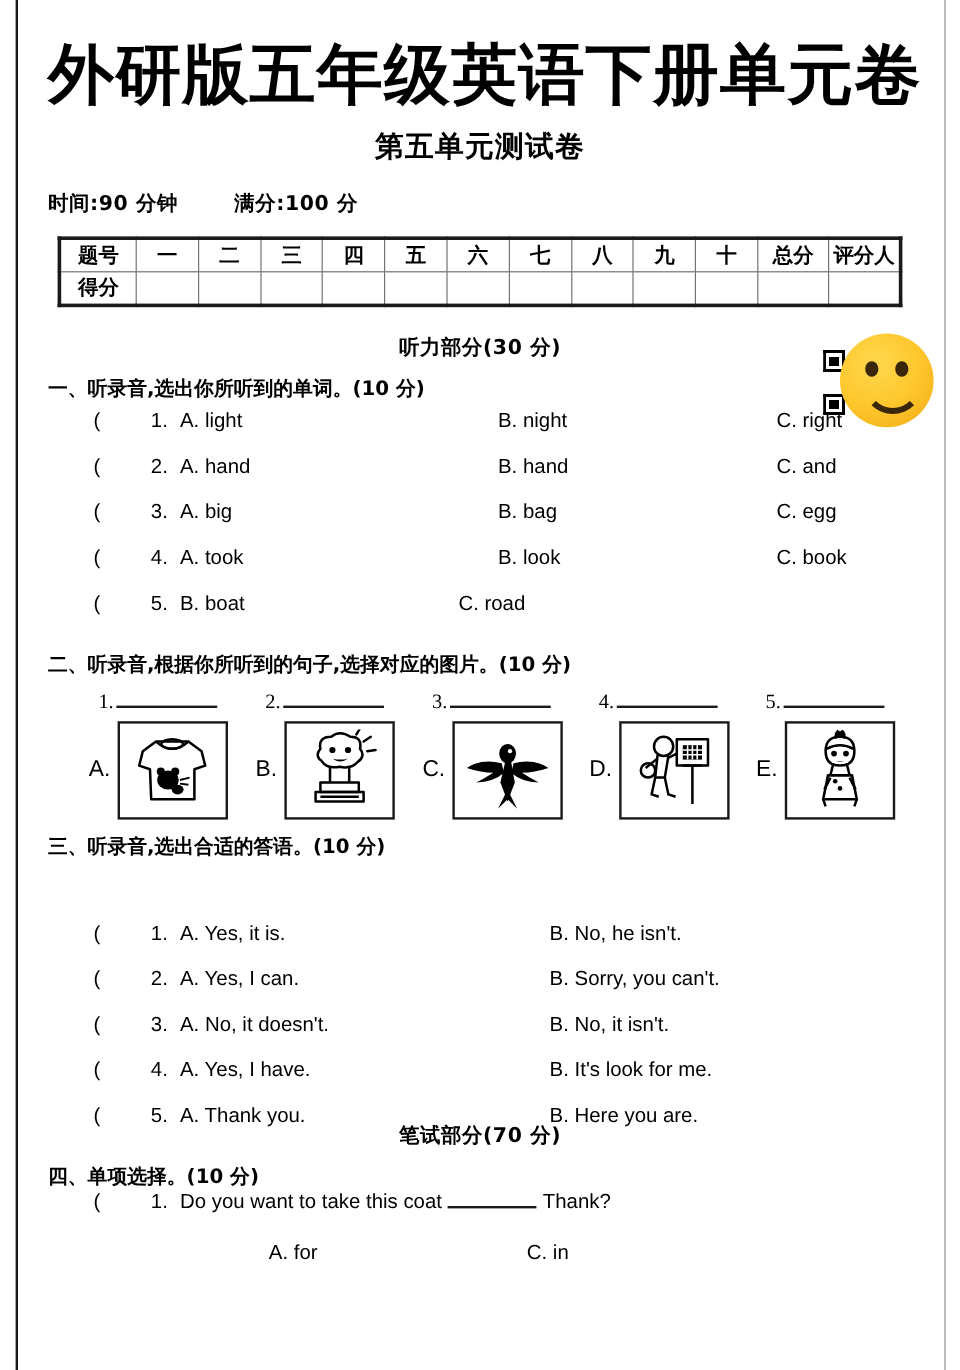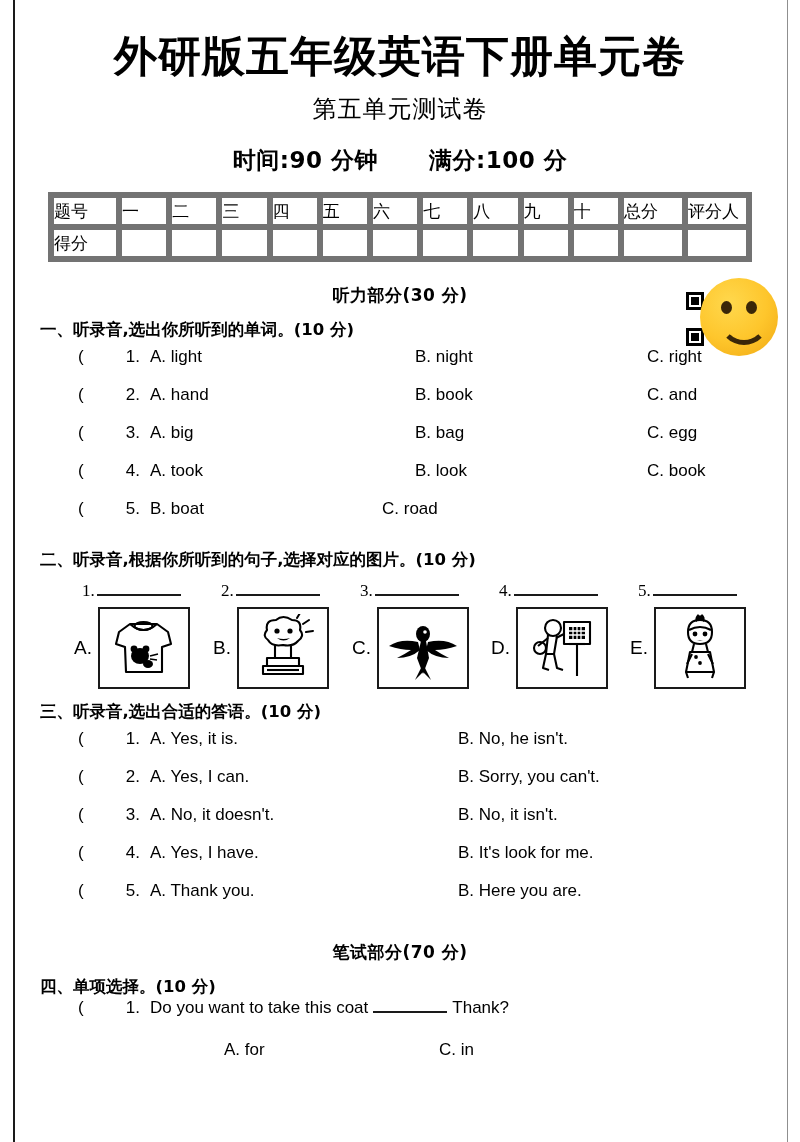--- a/index.html
+++ b/index.html
@@ -35,59 +35,59 @@
     left: 40px;
     right: 40px;
     top: 0;
   }
 
   
   .main-title {
     text-align: center;
     font-family: Liberation Serif, serif;
     font-weight: bold;
-    font-size: 43px;
+    font-size: 55px;
     letter-spacing: 1px;
     margin-top: 34px;
     line-height: 1.05;
     white-space: nowrap;
   }
   .sub-title {
     text-align: center;
     font-family: "DejaVu Serif", "Liberation Serif", serif;
     font-size: 24px;
-    font-weight: 400;
+    font-weight: 700;
     margin-top: 14px;
     letter-spacing: 1px;
   }
   .meta-line {
-    text-align: center;
     font-family: "DejaVu Sans", "Liberation Sans", sans-serif;
     font-weight: bold;
-    font-size: 23px;
+    font-size: 17px;
     margin-top: 20px;
     letter-spacing: 0.5px;
   }
   .meta-line .gap { display: inline-block; width: 34px; }
 
   
   .score-table-wrap { margin-top: 16px; padding: 0 8px; }
   table.score-table {
     width: 100%;
     border-collapse: collapse;
     border: 3px solid #1a1a1a;
     table-layout: fixed;
   }
   table.score-table td {
-    border: 6px solid #737373;
+    border: 1px solid #737373;
     height: 26px;
+    text-align: center;
     vertical-align: middle;
     font-family: "DejaVu Serif", "Liberation Serif", serif;
     font-size: 17px;
-    font-weight: normal;
+    font-weight: bold;
     padding: 0;
   }
   table.score-table td.head-col {
     width: 62px;
     letter-spacing: 0px;
   }
   table.score-table td.wide-col { width: 58px; }
 
   
   .part-heading {
@@ -121,21 +121,21 @@
     margin-left: 38px;
     font-size: 17px;
     letter-spacing: 0;
   }
   .paren .open { margin-right: 42px; }
   .opt-a { flex: 0 0 265px; }
   .opt-b { flex: 0 0 232px; }
   .opt-c { flex: 0 0 auto; }
 
   
-  .choice-row.two-col .opt-a { flex: 0 0 308px; }
+  .choice-row.two-col .opt-a { flex: 0 0 308px; margin-top: 45px; }
   .choice-row.two-col .opt-b { flex: 0 0 auto; text-align: right; }
 
   
   .blank-row {
     display: flex;
     margin-top: 10px;
     padding-left: 42px;
     font-family: "Liberation Serif", "DejaVu Serif", serif;
     font-size: 17px;
   }
@@ -313,21 +313,21 @@
   <div class="choice-list">
     <div class="choice-row">
       <span class="paren"><span class="open">(</span><span>1.</span></span>
       <span class="opt-a">A. light</span>
       <span class="opt-b">B. night</span>
       <span class="opt-c">C. right</span>
     </div>
     <div class="choice-row">
       <span class="paren"><span class="open">(</span><span>2.</span></span>
       <span class="opt-a">A. hand</span>
-      <span class="opt-b">B. book</span>
+      <span class="opt-b">B. hand</span>
       <span class="opt-c">C. and</span>
     </div>
     <div class="choice-row">
       <span class="paren"><span class="open">(</span><span>3.</span></span>
       <span class="opt-a">A. big</span>
       <span class="opt-b">B. bag</span>
       <span class="opt-c">C. egg</span>
     </div>
     <div class="choice-row">
       <span class="paren"><span class="open">(</span><span>4.</span></span>

